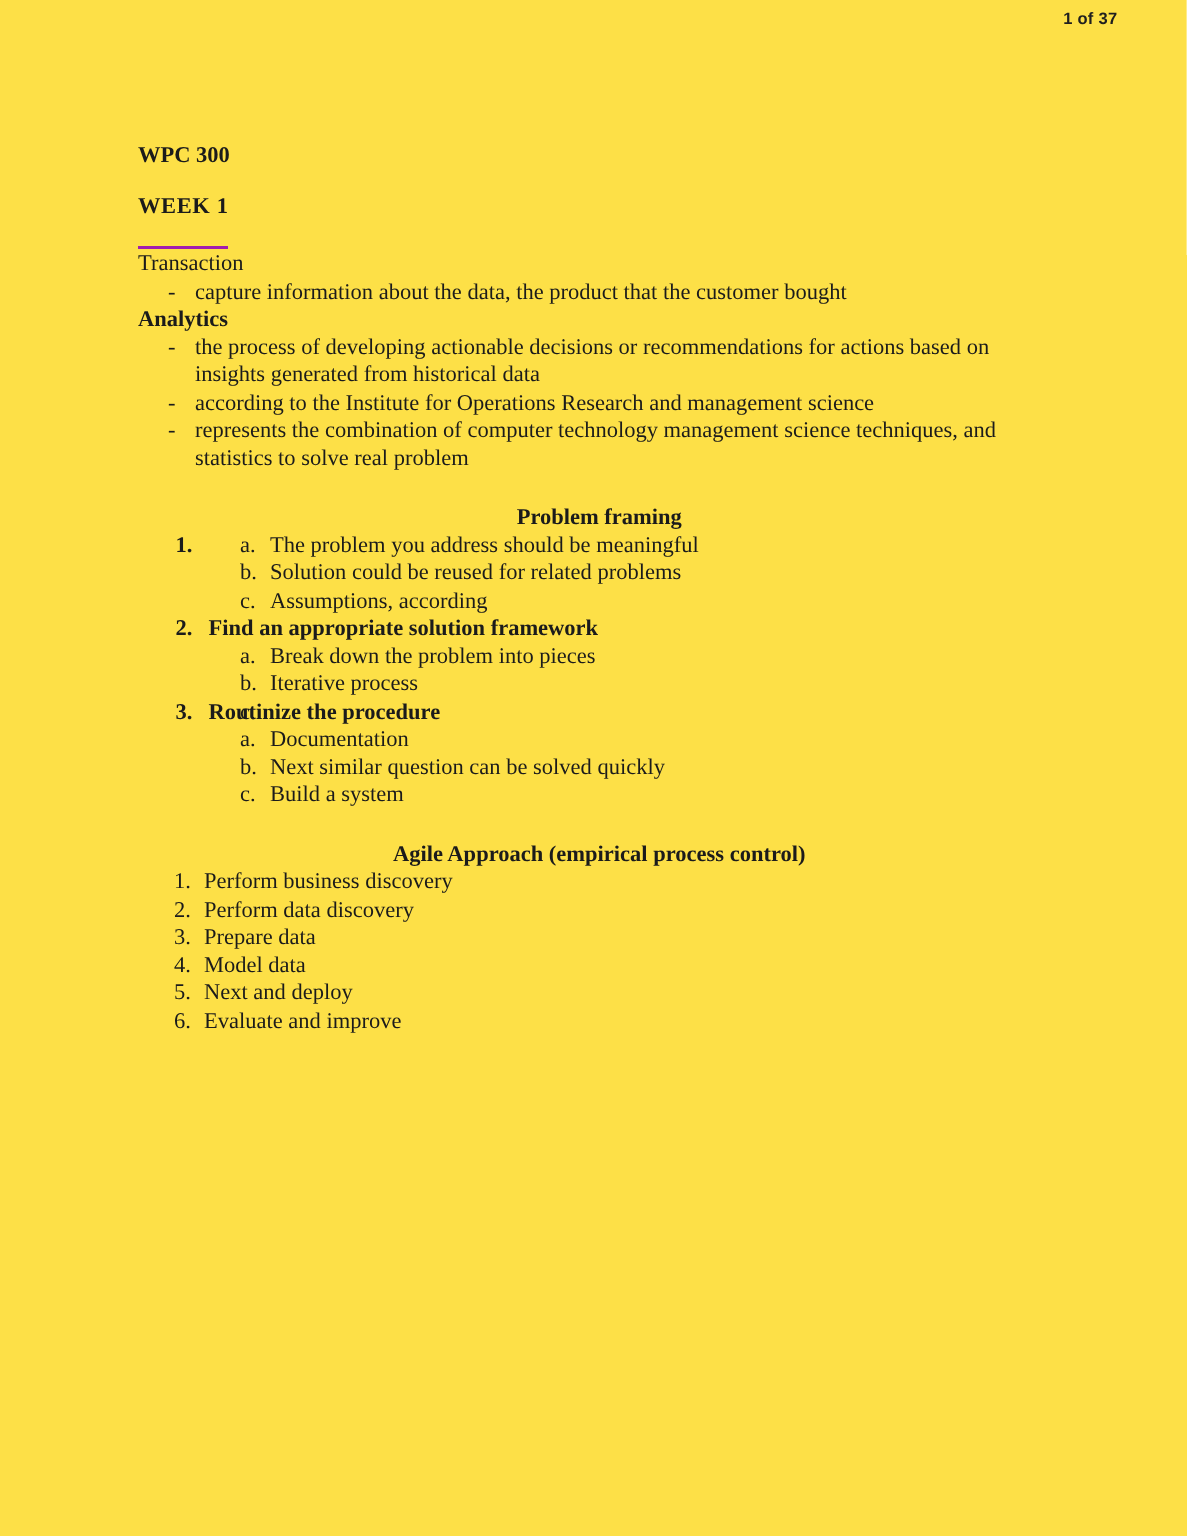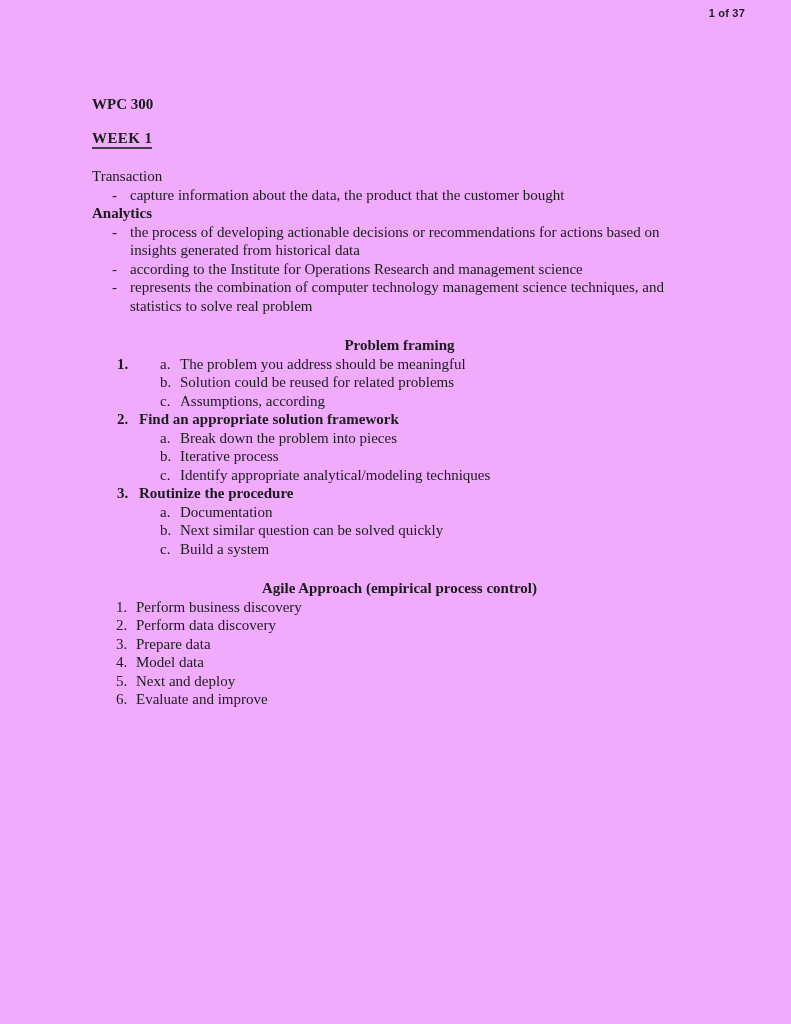--- a/index.html
+++ b/index.html
@@ -8,21 +8,21 @@
     width: 791px;
     height: 1024px;
     position: relative;
     font-family: "Liberation Serif", "DejaVu Serif", serif;
     color: #1b1b1b;
     overflow: hidden;
   }
   .page {
     position: absolute;
     inset: 0;
-    background: #f0abfc;
+    background: #fde047;
   }
   .page-indicator {
     position: absolute;
     top: 7px;
     right: 46px;
     font-family: "Liberation Sans", "DejaVu Sans", sans-serif;
     font-weight: bold;
     font-size: 11px;
     color: #1f1f1f;
     letter-spacing: 0.2px;
@@ -30,21 +30,21 @@
   .content {
     position: absolute;
     left: 92px;
     top: 95px;
     width: 615px;
     font-size: 15px;
     line-height: 18.5px;
   }
   .course { font-weight: bold; }
   .week { margin-top: 15px; font-weight: bold; letter-spacing: 0.4px; }
-  .week .u { border-bottom: 2px solid #404040; padding-bottom: 1px; text-align: center; }
+  .week .u { border-bottom: 2px solid #a21caf; padding-bottom: 18px; text-align: center; }
   .sect-gap { margin-top: 20px; }
   .big-gap { margin-top: 21px; text-align: center; }
   .plain-title { font-weight: normal; }
   .bold-title { font-weight: bold; }
   .dash-item { position: relative; padding-left: 38px; }
   .dash-item > .marker { position: absolute; left: 20px; }
   .num-item { position: relative; padding-left: 47px; font-weight: bold; }
   .num-item > .marker { position: absolute; left: 25px; }
   .num-item.plain { font-weight: normal; padding-left: 44px; }
   .num-item.plain > .marker { left: 24px; }
@@ -109,21 +109,20 @@
     <div class="sub-item">
       <span class="marker">a.</span>
       <span>Break down the problem into pieces</span>
     </div>
     <div class="sub-item">
       <span class="marker">b.</span>
       <span>Iterative process</span>
     </div>
     <div class="sub-item">
       <span class="marker">c.</span>
-      <span>Identify appropriate analytical/modeling techniques</span>
     </div>
 
     <div class="num-item">
       <span class="marker">3.</span>
       <span>Routinize the procedure</span>
     </div>
     <div class="sub-item">
       <span class="marker">a.</span>
       <span>Documentation</span>
     </div>

